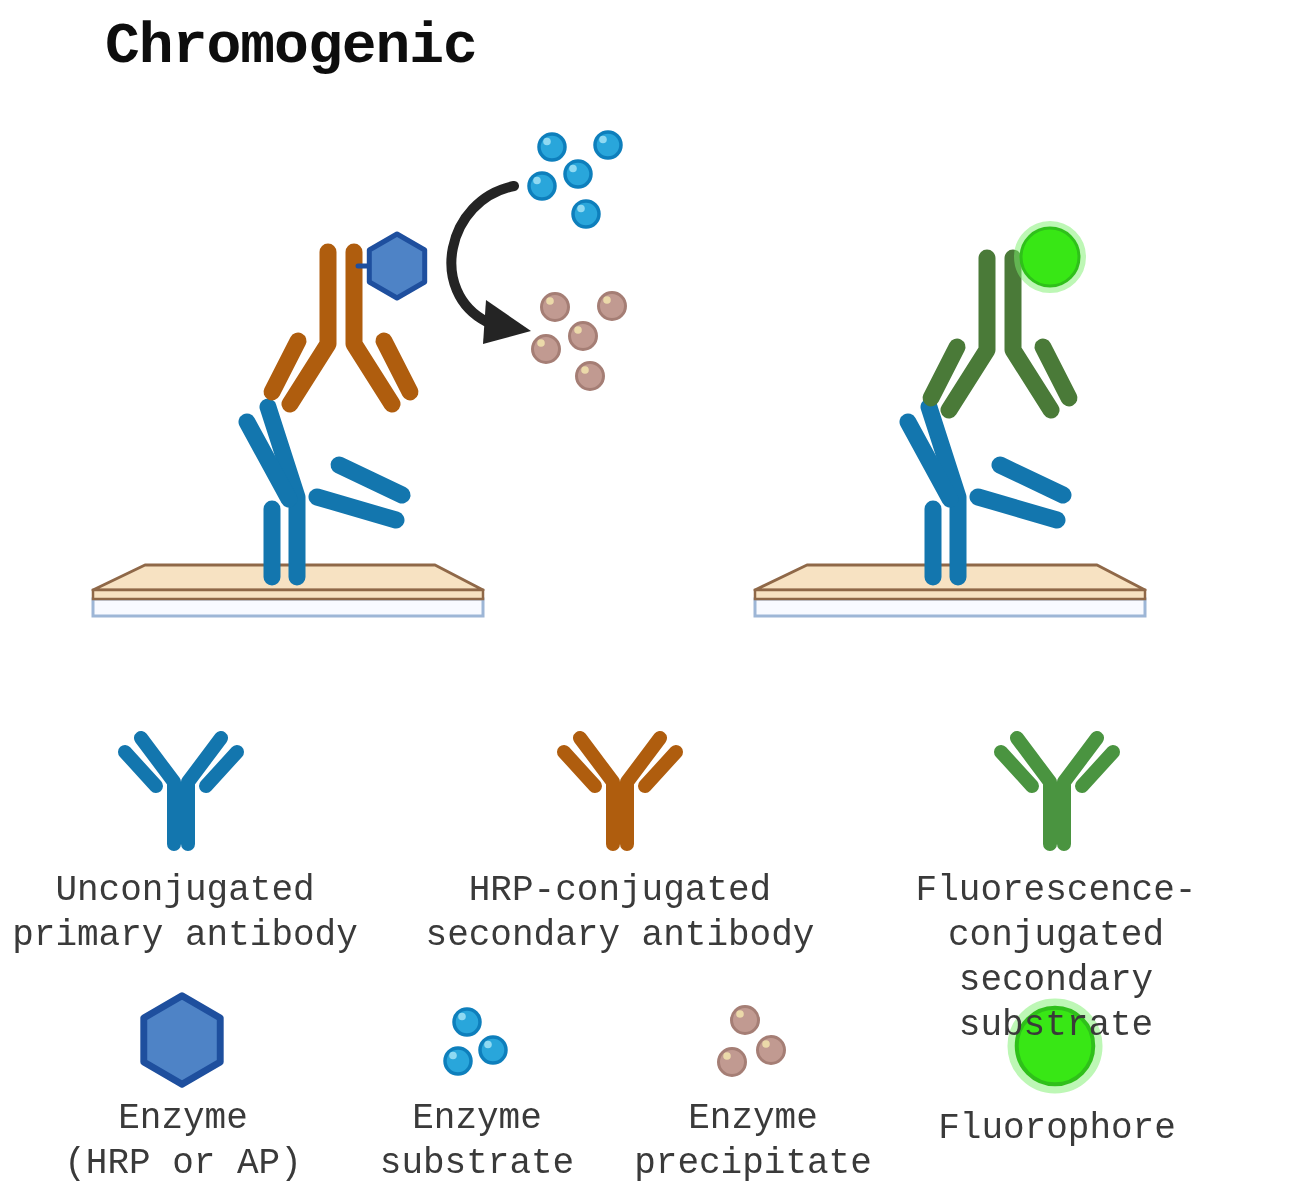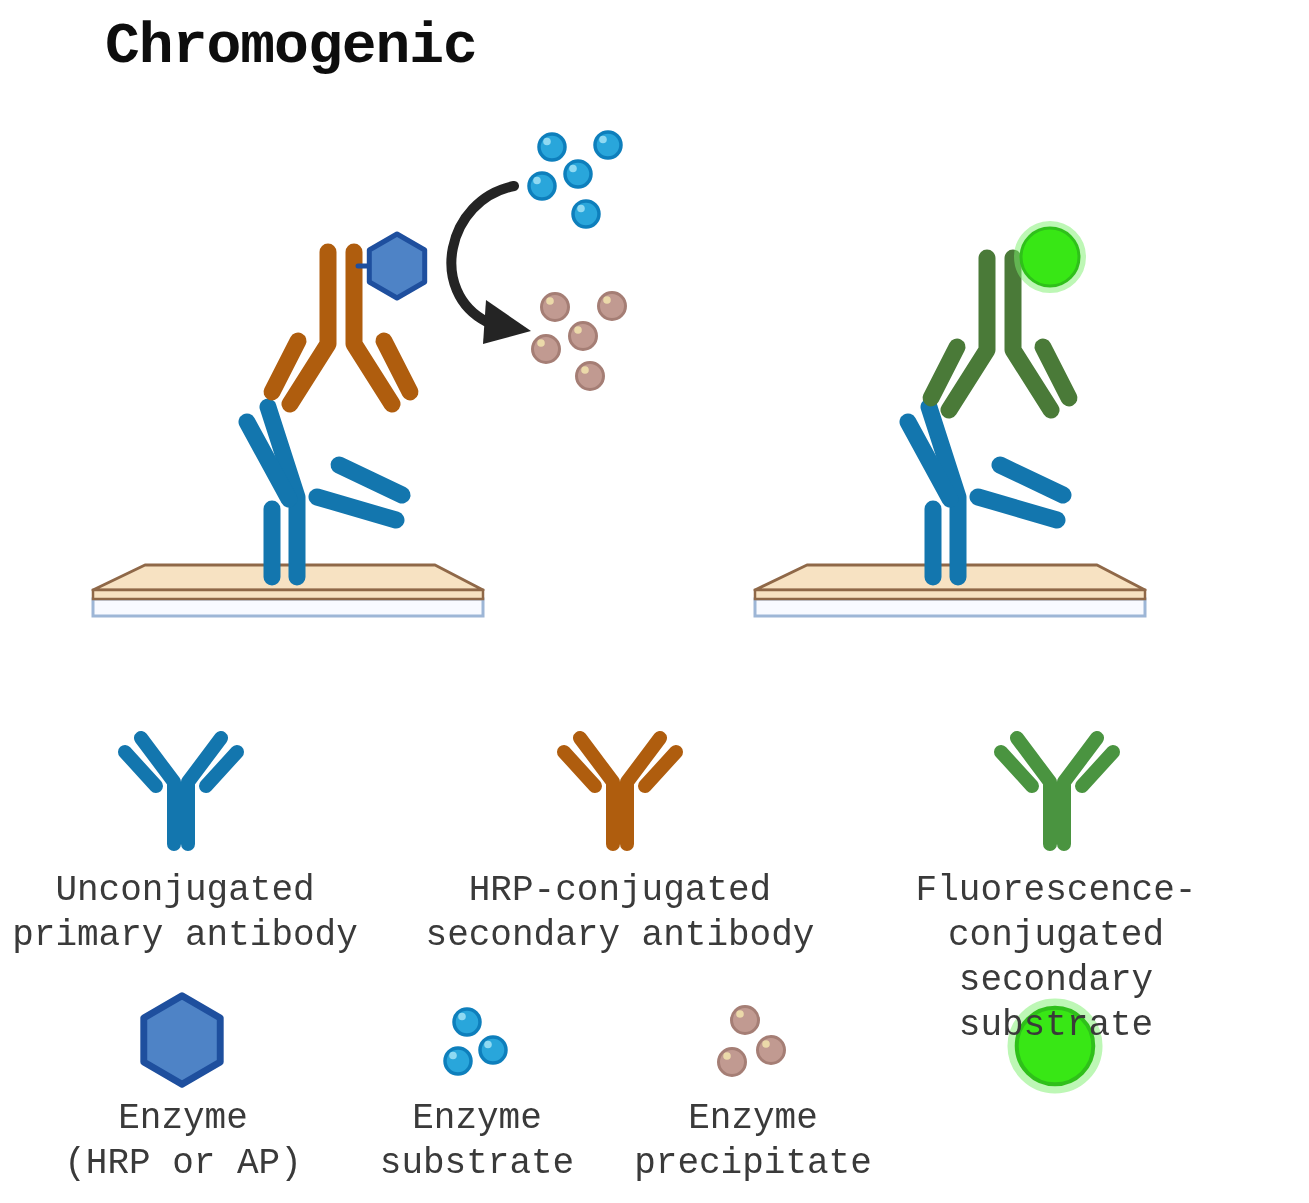--- a/index.html
+++ b/index.html
@@ -152,13 +152,14 @@
 secondary antibody</div>
   <div class="lbl" style="left:1056px;top:868px">Fluorescence-conjugated
 secondary substrate</div>
 
   <div class="lbl" style="left:183px;top:1096px">Enzyme
 (HRP or AP)</div>
   <div class="lbl" style="left:477px;top:1096px">Enzyme
 substrate</div>
   <div class="lbl" style="left:753px;top:1096px">Enzyme
 precipitate</div>
+  <div class="lbl" style="left:1057px;top:1106px">Fluorophore</div>
 </div>
 
 </body></html>

